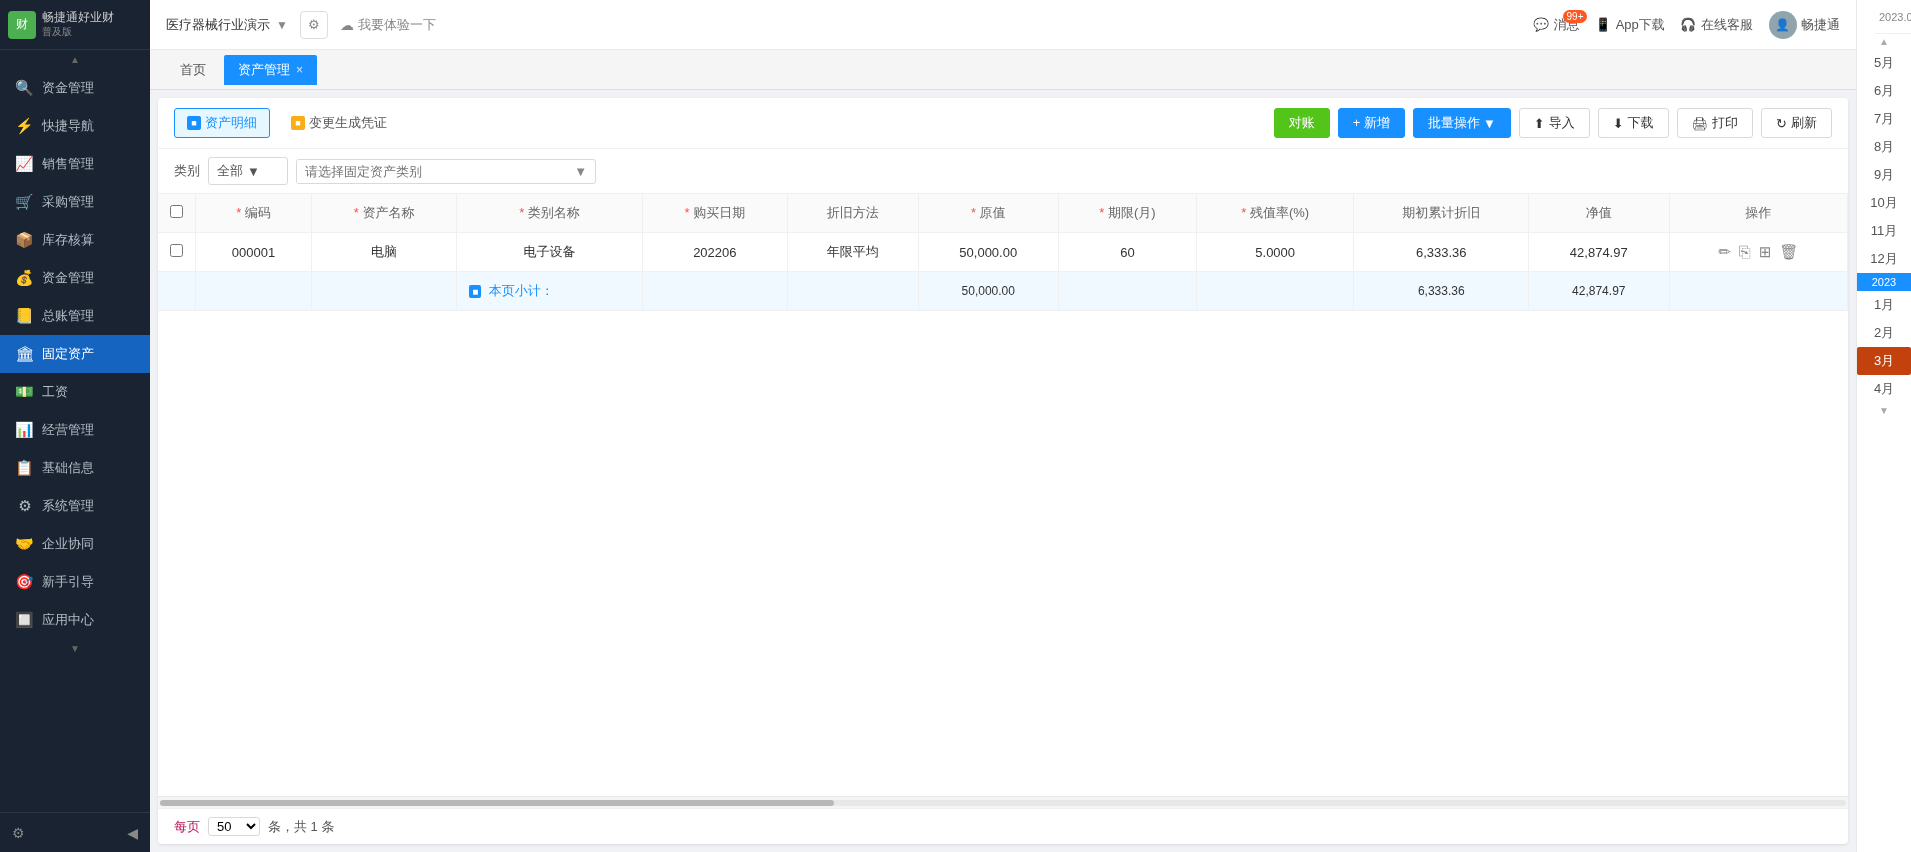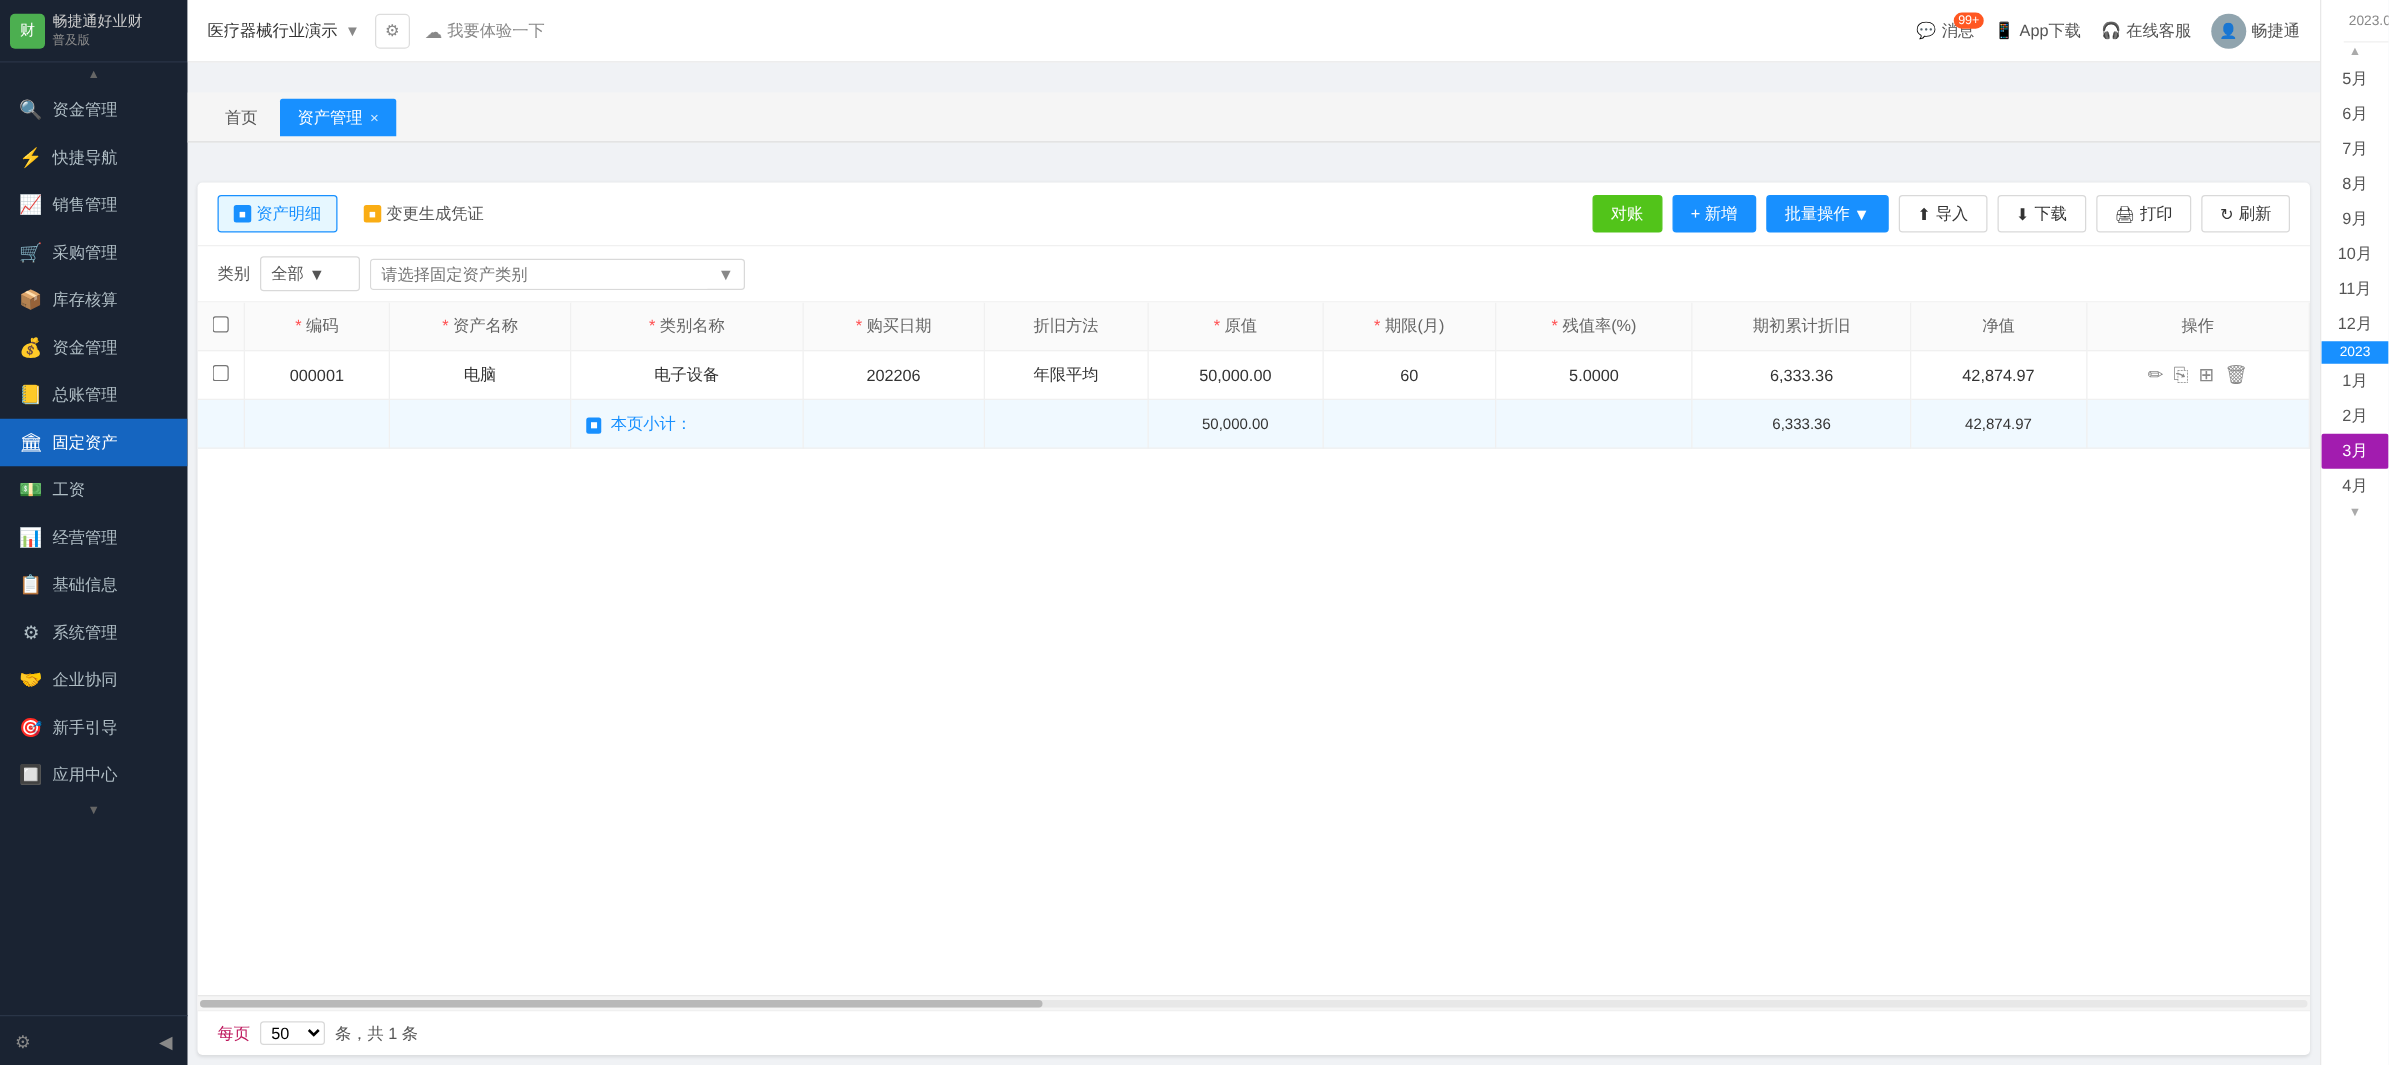--- a/index.html
+++ b/index.html
@@ -74,30 +74,30 @@
 
     
     .pagination-bar { padding: 8px 16px; border-top: 1px solid #f0f0f0; display: flex; align-items: center; gap: 8px; }
     .pagination-label { color: #be185d; font-size: 13px; }
     .page-size-select { border: 1px solid #d9d9d9; border-radius: 3px; padding: 0 4px; font-size: 13px; background: #fff; }
     .pagination-info { color: #555; font-size: 13px; }
 
     
     .right-panel { width: 60px; background: #fff; border-left: 1px solid #e8e8e8; display: flex; flex-direction: column; align-items: center; overflow: hidden; flex-shrink: 0; }
     .month-item { width: 100%; padding: 5px 2px; text-align: center; font-size: 12px; color: #555; cursor: pointer; }
-    .month-item.current { background: #a21caf; color: #fff; border-radius: 2px; }
+    .month-item.current { background: #c2410c; color: #fff; border-radius: 2px; }
 
     
     .h-scrollbar { height: 12px; background: #f5f5f5; border-top: 1px solid #e8e8e8; display: flex; align-items: center; padding: 0 2px; }
     .h-scrollbar-track { flex: 1; height: 6px; background: #e8e8e8; border-radius: 3px; position: relative; }
     .h-scrollbar-thumb { position: absolute; left: 0; top: 0; width: 40%; height: 100%; background: #b8b8b8; border-radius: 3px; cursor: pointer; }
 
     
     .outer { display: flex; width: 100%; height: 100%; }
-    .inner-main { flex: 1; display: flex; flex-direction: column; overflow: hidden; gap: 24px; }
+    .inner-main { flex: 1; display: flex; flex-direction: column; overflow: hidden; }
   </style>
 </head>
 <body>
 
 <div class="outer">
 
   <div class="sidebar">
     <div class="sidebar-header">
       <div class="sidebar-header-icon">财</div>
       <div>

